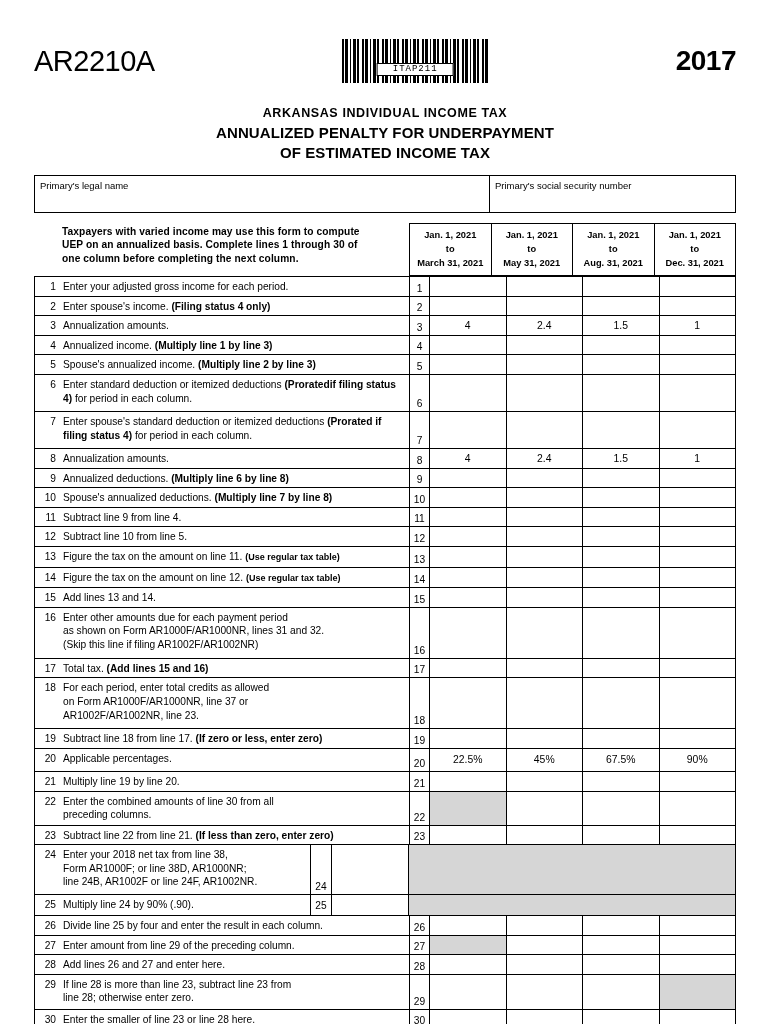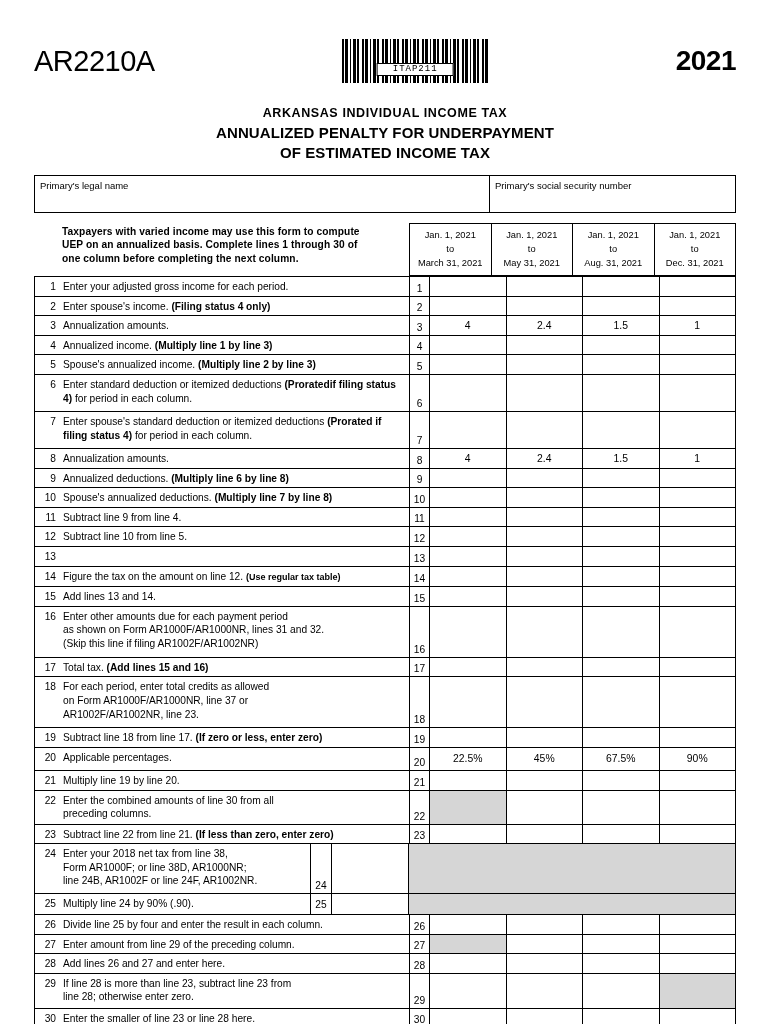--- a/index.html
+++ b/index.html
@@ -118,20 +118,21 @@
     border: 1.4px solid #000;
     height: 53px;
   }
   .period-cell {
     flex: 1 1 0;
     border-right: 1.4px solid #000;
     text-align: center;
     font-size: 9.3px;
     line-height: 14px;
     padding-top: 4px;
+    font-weight: bold;
   }
   .period-cell:last-child { border-right: none; }
 
   
   .tbl {
     margin: 0 34px;
     border: 1.4px solid #000;
     border-top: none;
     width: 702px;
   }
@@ -205,21 +206,21 @@
 <body>
 
 <div class="page">
 
   <div class="head-row">
     <div class="form-code">AR2210A</div>
     <div class="barcode-wrap">
       <div class="barcode"></div>
       <div class="barcode-label">ITAP211</div>
     </div>
-    <div class="year">2021</div>
+    <div class="year">2017</div>
   </div>
 
   <div class="title-block">
     <div class="title-sub">ARKANSAS INDIVIDUAL INCOME TAX</div>
     <div class="title-main">
       <div>ANNUALIZED PENALTY FOR UNDERPAYMENT</div>
       <div>OF ESTIMATED INCOME TAX</div>
     </div>
   </div>
 
@@ -428,20 +429,21 @@
         <div class="cell"></div>
         <div class="cell"></div>
         <div class="cell"></div>
         <div class="cell"></div>
       </div>
     </div>
 
     <div class="trow">
       <div class="lbl">
         <span class="num">13</span>
+          <span class="txt"><span>Figure the tax on the amount on line 11. </span><b class="small">(Use regular tax table)</b></span>
       </div>
       <div class="numbox">13</div>
       <div class="cells">
         <div class="cell"></div>
         <div class="cell"></div>
         <div class="cell"></div>
         <div class="cell"></div>
       </div>
     </div>
 

